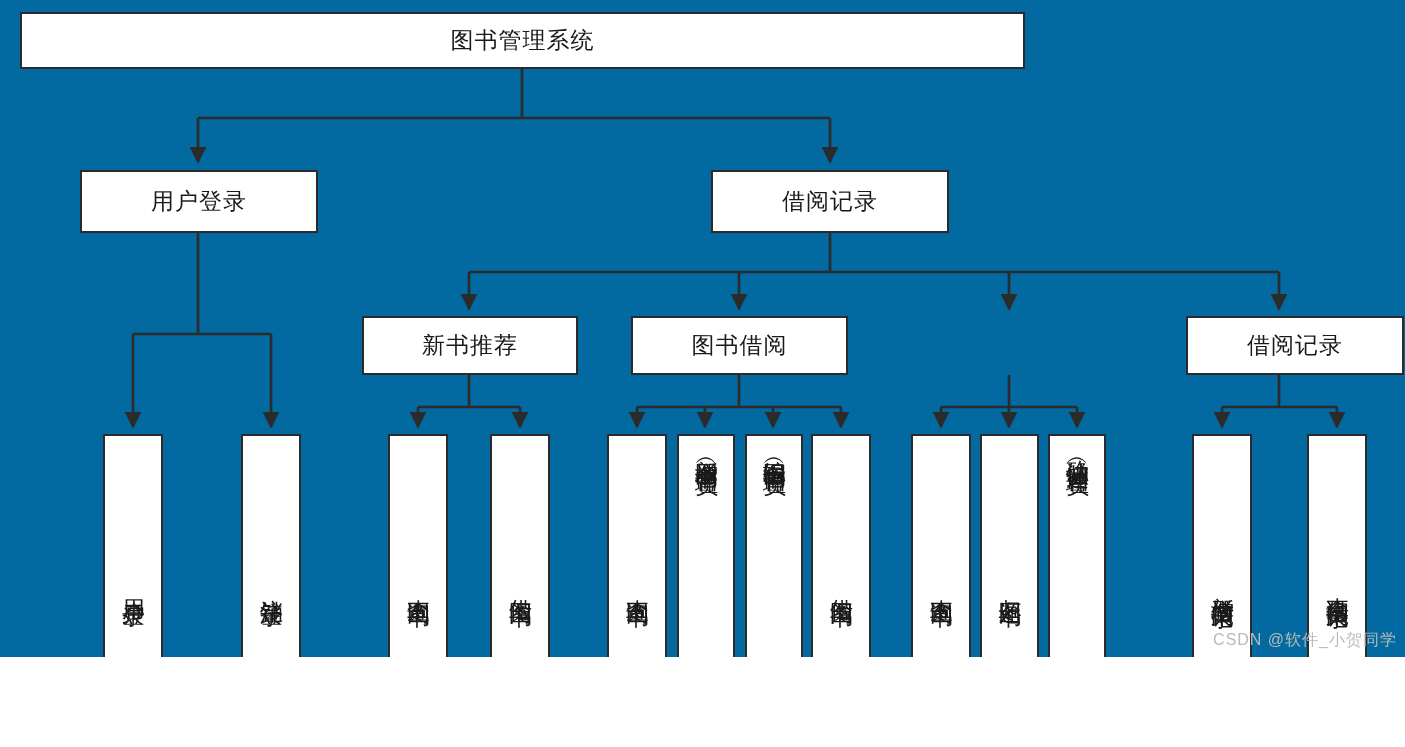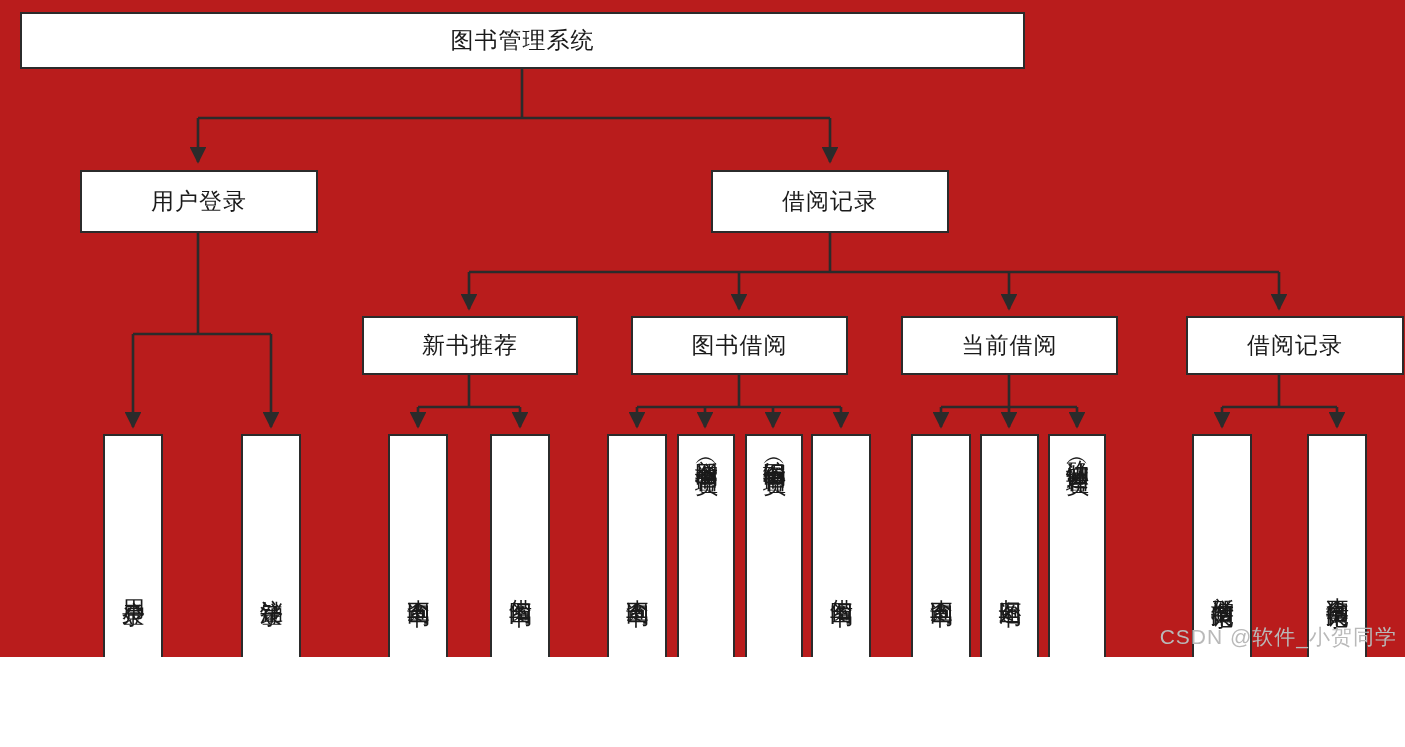--- a/index.html
+++ b/index.html
@@ -8,21 +8,21 @@
     padding: 0;
     background: #ffffff;
   }
   body {
     font-family: "Liberation Sans", "DejaVu Sans", sans-serif;
   }
   #canvas {
     position: relative;
     width: 1405px;
     height: 657px;
-    background: #b91c1c;
+    background: #0369a1;
     overflow: hidden;
   }
   svg#wires {
     position: absolute;
     left: 0;
     top: 0;
     width: 1405px;
     height: 747px;
     pointer-events: none;
   }
@@ -62,21 +62,21 @@
   .node.vert.top-text {
     align-items: flex-start;
   }
   .node.vert.top-text .vtext {
     margin-top: 6px;
   }
   #watermark {
     position: absolute;
     right: 8px;
     bottom: 6px;
-    font-size: 21px;
+    font-size: 16px;
     color: #b9b9b9;
     letter-spacing: 1px;
     z-index: 5;
     white-space: nowrap;
   }
 </style>
 </head>
 <body>
 
 <div id="canvas">
@@ -143,23 +143,20 @@
   <div class="node horiz" style="left:711px; top:170px; width:238px; height:63px;">
     <span>借阅记录</span>
   </div>
 
   <div class="node horiz" style="left:362px; top:316px; width:216px; height:59px;">
     <span>新书推荐</span>
   </div>
   <div class="node horiz" style="left:631px; top:316px; width:217px; height:59px;">
     <span>图书借阅</span>
   </div>
-  <div class="node horiz" style="left:901px; top:316px; width:217px; height:59px;">
-    <span>当前借阅</span>
-  </div>
   <div class="node horiz" style="left:1170px; top:316px; width:218px; height:59px;margin-left:16px;">
     <span>借阅记录</span>
   </div>
 
   <div class="node vert center-text" style="left:103px; top:434px; width:60px; height:301px;">
     <span class="vtext">用户登录</span>
   </div>
   <div class="node vert center-text" style="left:241px; top:434px; width:60px; height:301px;">
     <span class="vtext">注销登录</span>
   </div>

